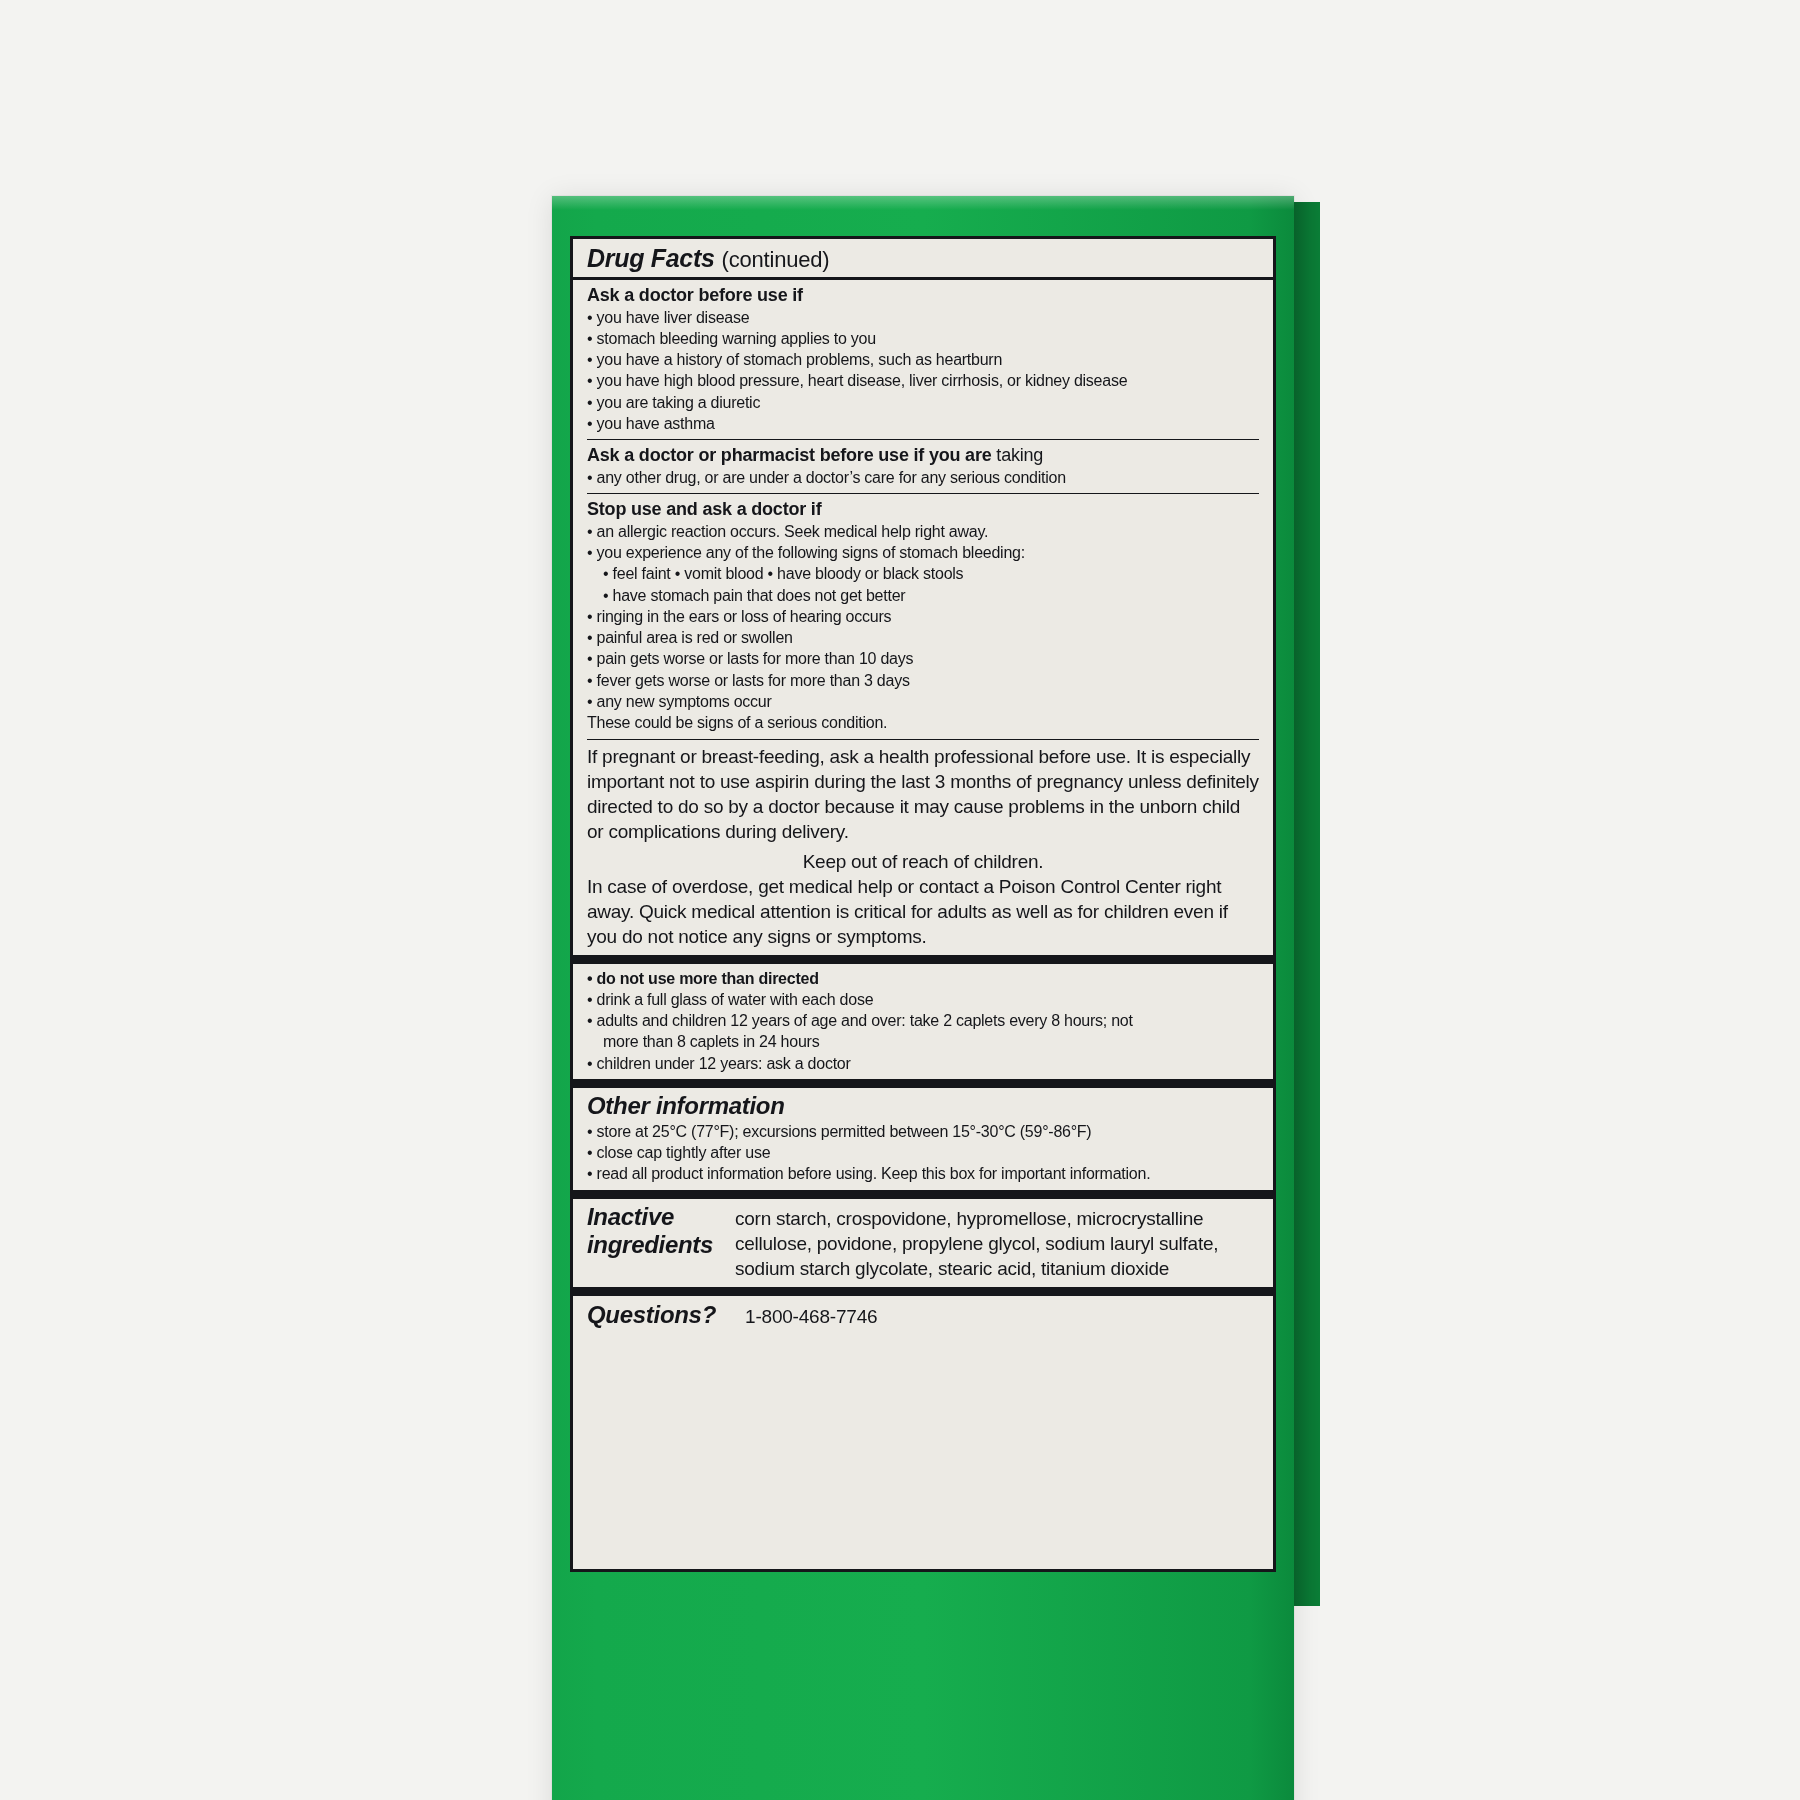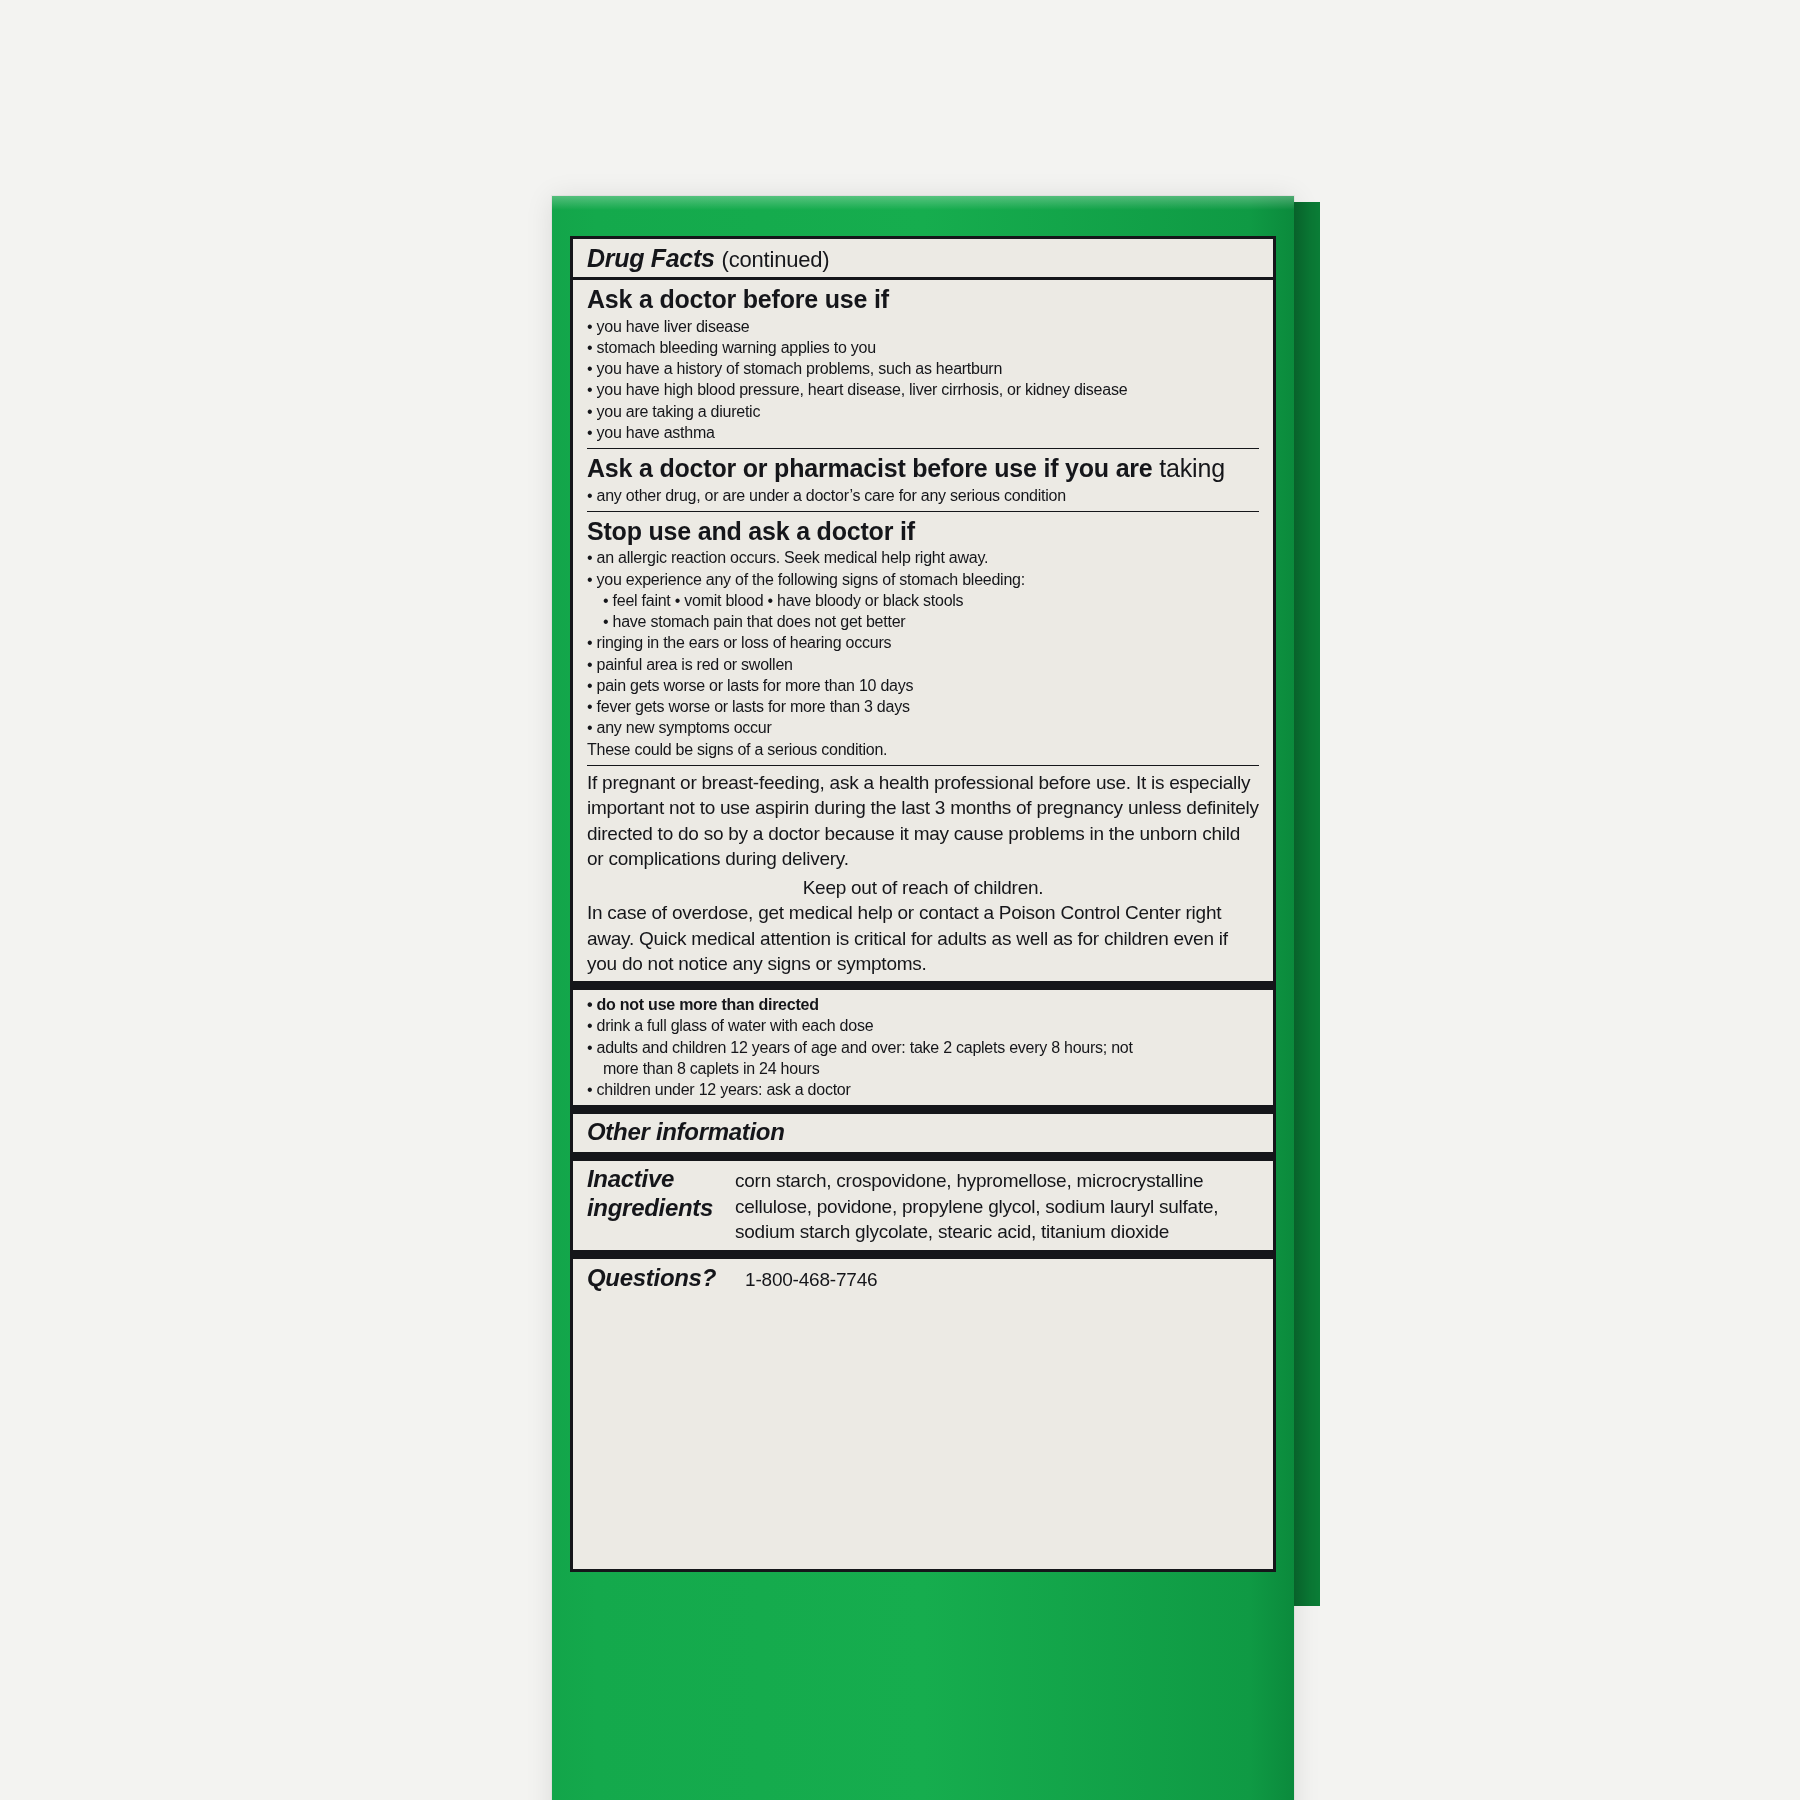--- a/index.html
+++ b/index.html
@@ -80,21 +80,21 @@
   }
   .title-cont {
     font-size: 22px;
     margin-left: 7px;
     letter-spacing: -0.2px;
   }
 
   .sec { padding: 4px 14px 5px 14px; }
   .hd {
     font-weight: bold;
-    font-size: 25px;
+    font-size: 18px;
     line-height: 1.26;
     letter-spacing: -0.2px;
   }
   .hd .norm { font-weight: normal; }
   ul.bl {
     list-style: none;
     margin: 0;
     padding: 0;
   }
   ul.bl li {
@@ -226,20 +226,25 @@
           <li>drink a full glass of water with each dose</li>
           <li>adults and children 12 years of age and over: take 2 caplets every 8 hours; not</li>
           <li class="cont">more than 8 caplets in 24 hours</li>
           <li>children under 12 years: ask a doctor</li>
         </ul>
       </div>
       <div class="rule-thick"></div>
 
       <div class="sec">
         <div class="big-hd">Other information</div>
+        <ul class="bl">
+          <li>store at 25°C (77°F); excursions permitted between 15°-30°C (59°-86°F)</li>
+          <li>close cap tightly after use</li>
+          <li>read all product information before using. Keep this box for important information.</li>
+        </ul>
       </div>
       <div class="rule-thick"></div>
 
       <div class="sec">
         <div class="inline-hd-row">
           <span class="big-hd">Inactive ingredients</span>
           <span class="inactive-body">corn starch, crospovidone, hypromellose, microcrystalline cellulose, povidone, propylene glycol, sodium lauryl sulfate, sodium starch glycolate, stearic acid, titanium dioxide</span>
         </div>
       </div>
       <div class="rule-thick"></div>

